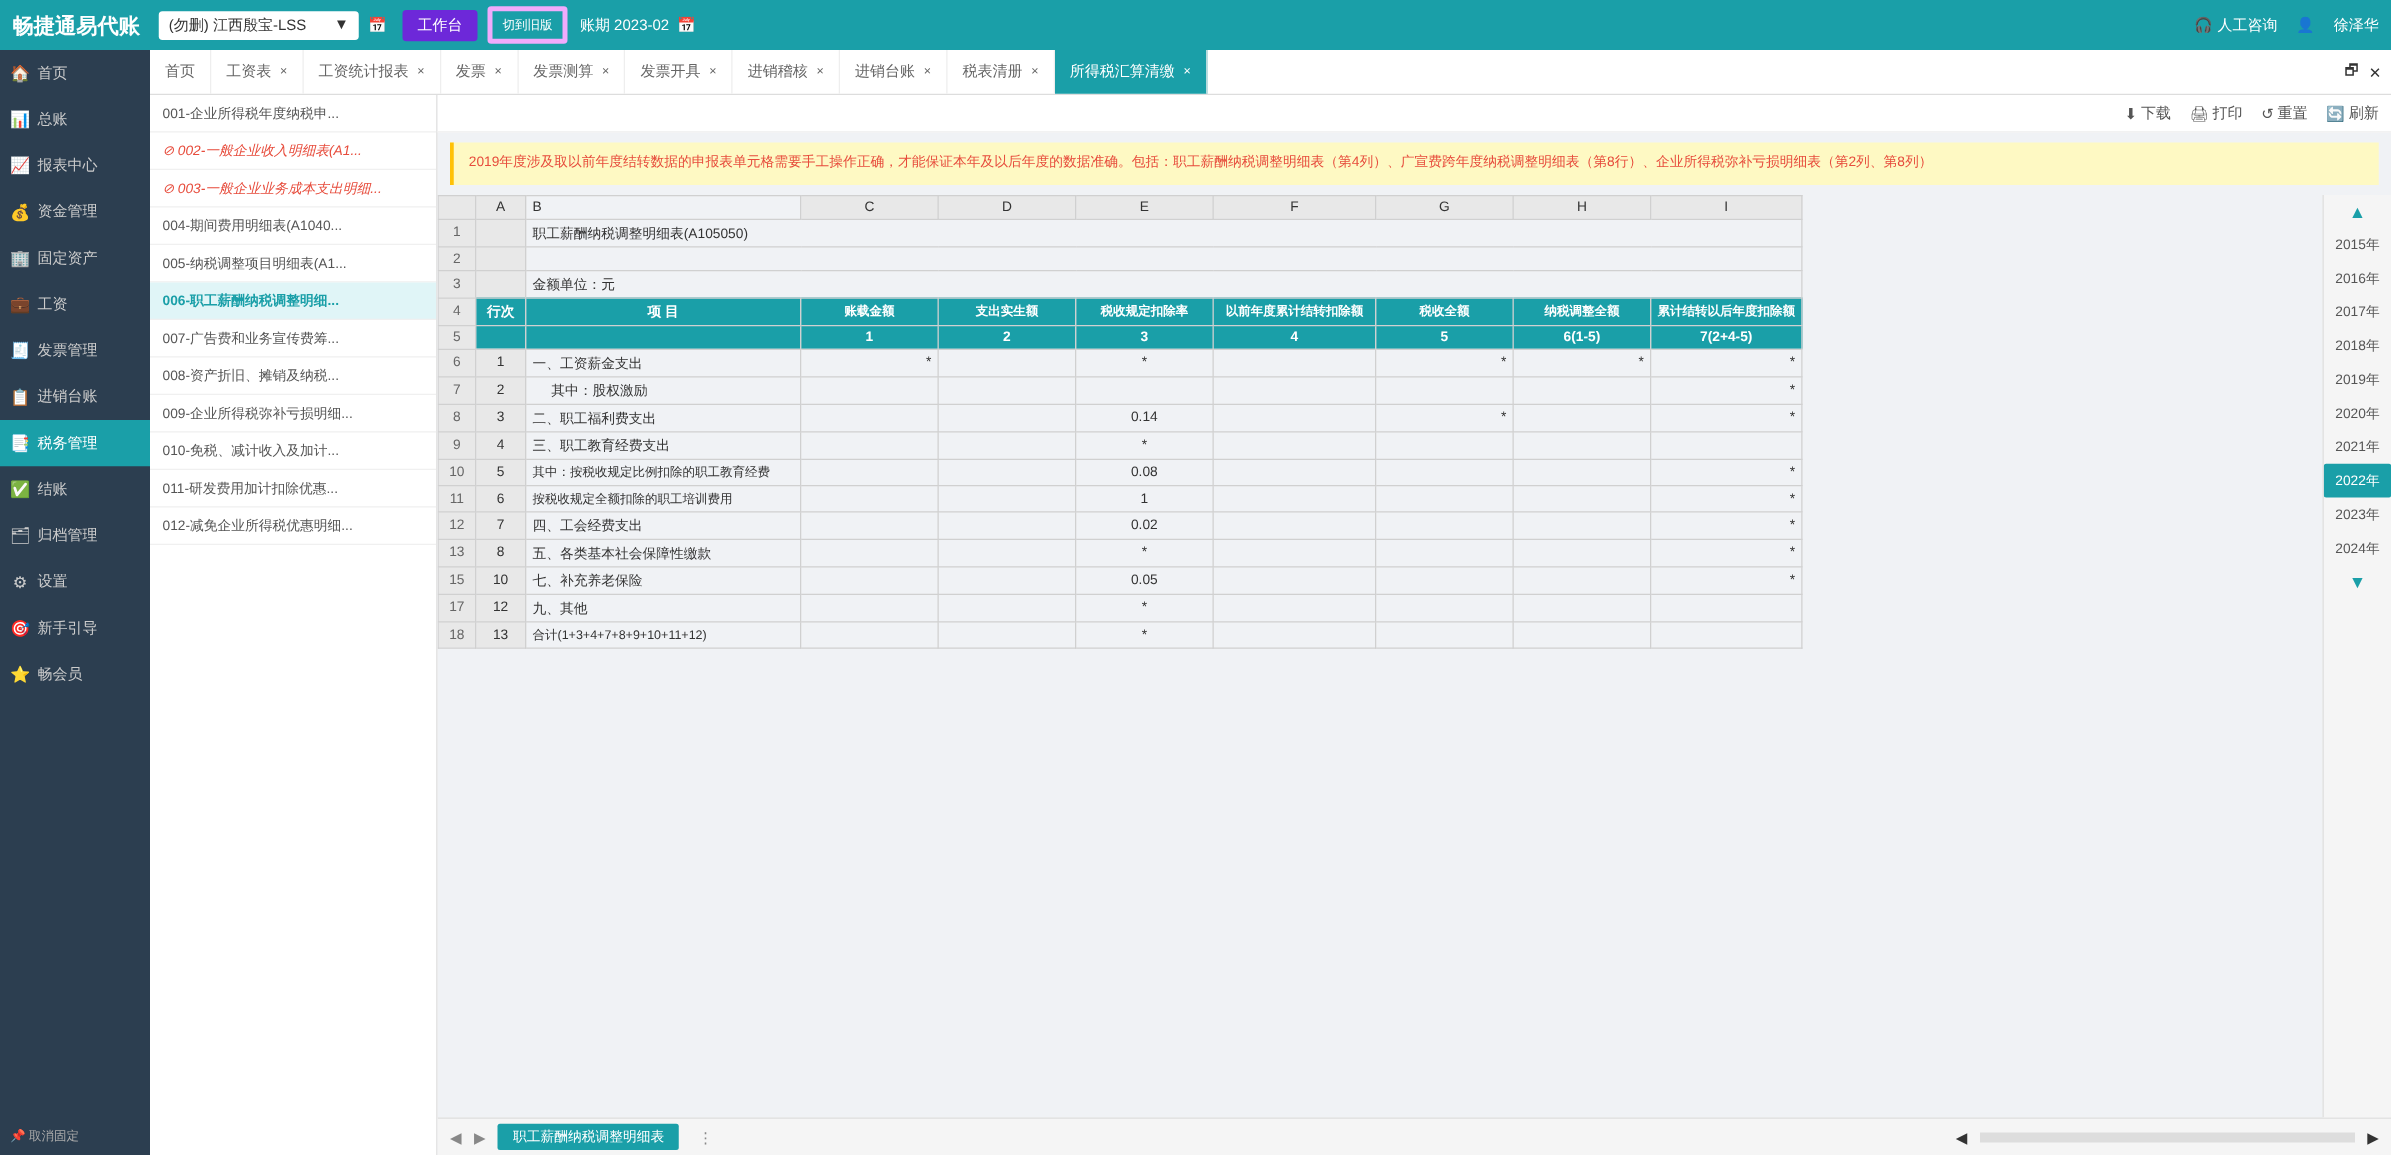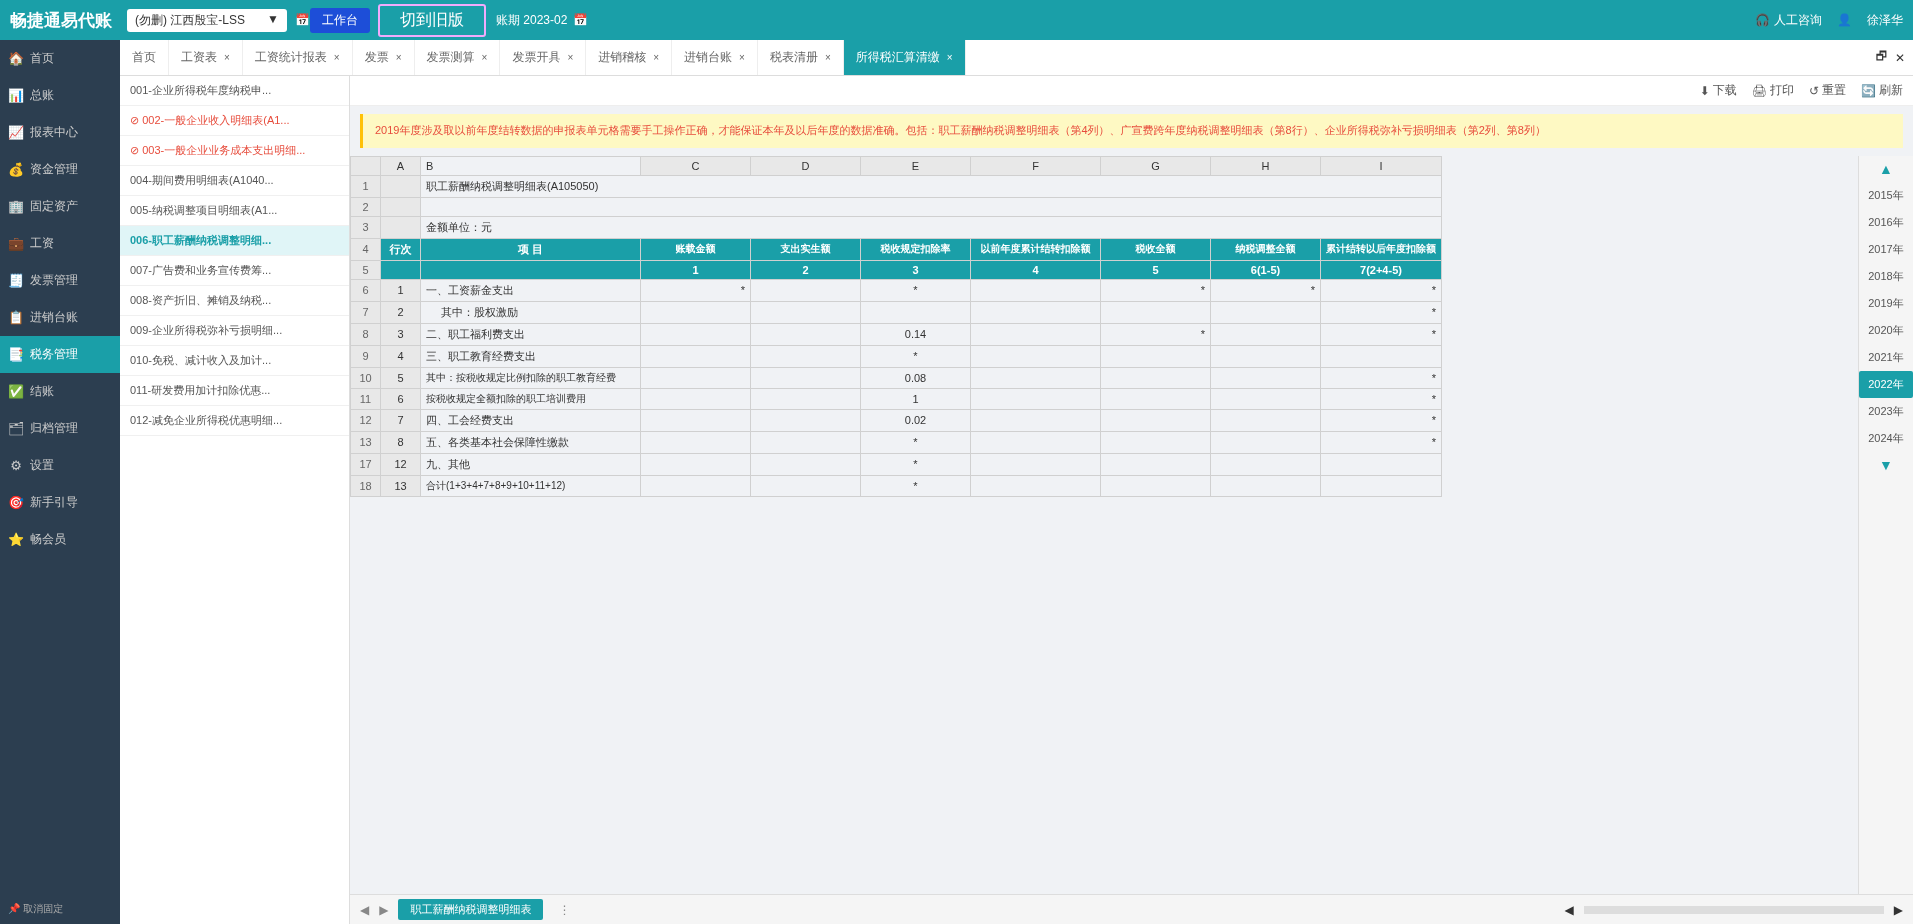--- a/index.html
+++ b/index.html
@@ -8,22 +8,22 @@
     
     .app-container { display: flex; flex-direction: column; height: 924px; }
     .top-bar { height: 40px; background: #1a9fa8; display: flex; align-items: center; padding: 0 10px; flex-shrink: 0; }
     .main-layout { display: flex; flex: 1; overflow: hidden; }
     .sidebar { width: 120px; background: #2c3e50; display: flex; flex-direction: column; flex-shrink: 0; }
     .content-area { flex: 1; display: flex; flex-direction: column; overflow: hidden; }
 
     
     .app-logo { color: white; font-size: 17px; font-weight: bold; margin-right: 15px; white-space: nowrap; }
     .company-select { background: white; border: none; border-radius: 3px; padding: 3px 8px; font-size: 12px; min-width: 160px; cursor: pointer; display: flex; align-items: flex-start; justify-content: space-between; }
-    .workspace-btn { background: #1d4ed8; color: white; border: none; border-radius: 3px; padding: 4px 12px; cursor: pointer; font-size: 12px; margin-left: 0; }
-    .old-btn { background: transparent; color: white; border: 2px solid #f0abfc; border-radius: 3px; padding: 4px 20px; cursor: pointer; font-size: 16px; margin-left: 8px; }
+    .workspace-btn { background: #6d28d9; color: white; border: none; border-radius: 3px; padding: 4px 12px; cursor: pointer; font-size: 12px; margin-left: 12px; }
+    .old-btn { background: transparent; color: white; border: 4px solid #f0abfc; border-radius: 3px; padding: 4px 8px; cursor: pointer; font-size: 10px; margin-left: 8px; }
     .period-area { color: white; margin-left: 10px; font-size: 12px; }
     .top-right { margin-left: auto; display: flex; align-items: center; gap: 15px; color: white; font-size: 12px; }
 
     
     .sidebar-item { display: flex; align-items: center; padding: 10px 8px; color: #ccc; cursor: pointer; font-size: 12px; gap: 6px; }
     .sidebar-item.active { background: #1a9fa8; color: white; }
     .sidebar-icon { width: 16px; height: 16px; display: inline-block; text-align: center; font-size: 13px; }
 
     
     .tab-bar { height: 36px; background: #fff; border-bottom: 1px solid #ddd; display: flex; align-items: stretch; padding: 0; flex-shrink: 0; }
@@ -60,21 +60,21 @@
     .year-item.active { background: #1a9fa8; color: white; border-radius: 2px; }
     .year-arrow { padding: 5px; cursor: pointer; color: #1a9fa8; font-size: 14px; text-align: center; }
 
     
     .bottom-bar { height: 30px; background: #f5f5f5; border-top: 1px solid #ddd; display: flex; align-items: center; padding: 0 10px; flex-shrink: 0; gap: 10px; }
     .sheet-tab { background: #1a9fa8; color: white; padding: 3px 12px; border-radius: 2px; font-size: 11px; cursor: pointer; }
 
     
     .left-panel-item { padding: 7px 10px; font-size: 11px; color: #555; cursor: pointer; border-bottom: 1px solid #f0f0f0; }
     .left-panel-item.active { background: #e0f5f7; color: #1a9fa8; font-weight: bold; }
-    .left-panel-item.error-item { color: #e74c3c; }
+    .left-panel-item.error-item { color: #e74c3c; font-style: italic; }
     .left-panel-item .error-icon { color: #e74c3c; margin-right: 3px; }
 
     
     ::-webkit-scrollbar { width: 6px; height: 6px; }
     ::-webkit-scrollbar-track { background: #f1f1f1; }
     ::-webkit-scrollbar-thumb { background: #ccc; border-radius: 3px; }
   </style>
 </head>
 <body>
 
@@ -430,20 +430,32 @@
                   <td>五、各类基本社会保障性缴款</td>
                   <td></td>
                   <td></td>
                   <td style="text-align:center;">*</td>
                   <td></td>
                   <td></td>
                   <td></td>
                   <td style="text-align:right;">*</td>
                 </tr>
                 <tr>
+                  <td class="row-num">15</td>
+                  <td class="col-a" style="text-align:center;">10</td>
+                  <td>七、补充养老保险</td>
+                  <td></td>
+                  <td></td>
+                  <td style="text-align:center;">0.05</td>
+                  <td></td>
+                  <td></td>
+                  <td></td>
+                  <td style="text-align:right;">*</td>
+                </tr>
+                <tr>
                   <td class="row-num">17</td>
                   <td class="col-a" style="text-align:center;">12</td>
                   <td>九、其他</td>
                   <td></td>
                   <td></td>
                   <td style="text-align:center;">*</td>
                   <td></td>
                   <td></td>
                   <td></td>
                   <td></td>

